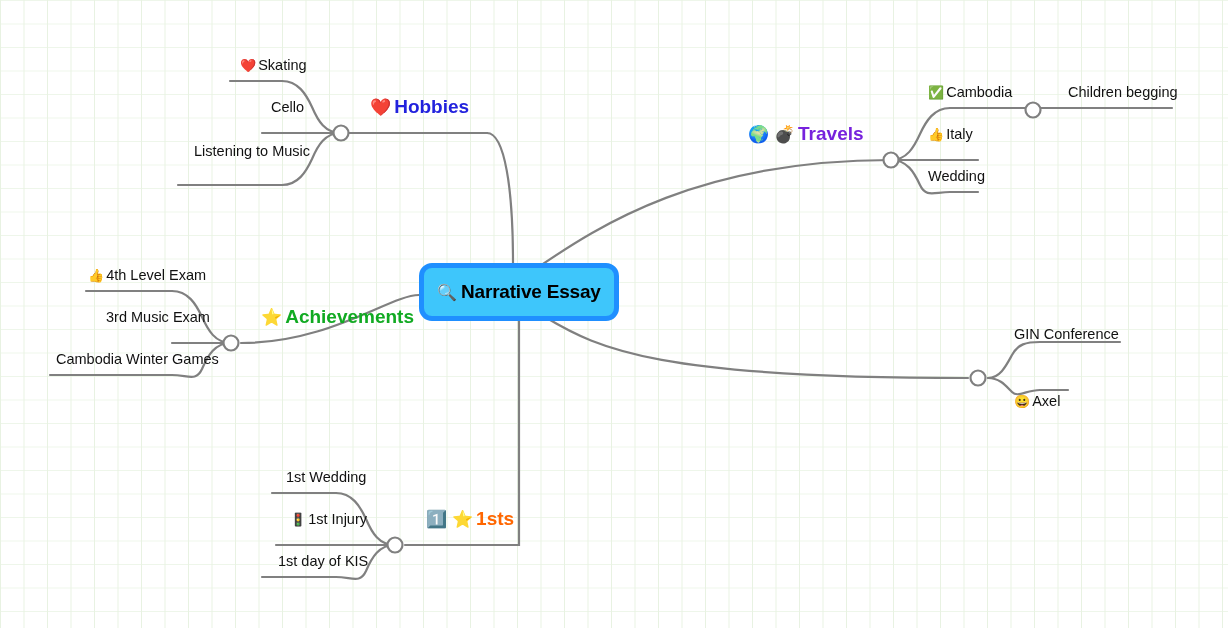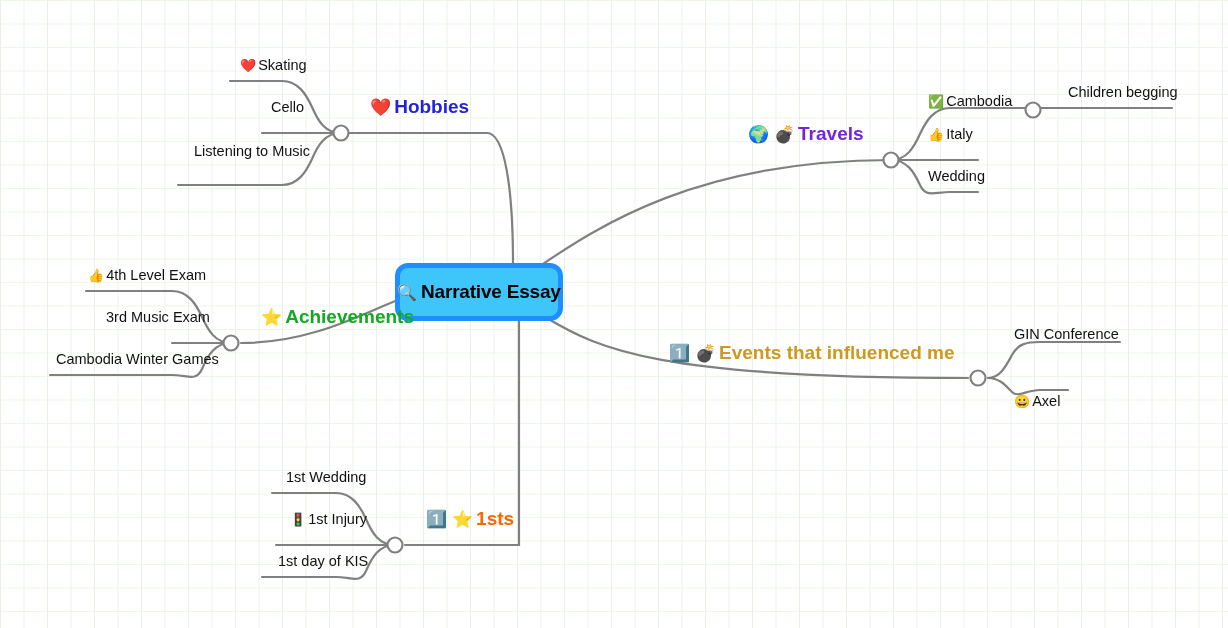--- a/index.html
+++ b/index.html
@@ -47,23 +47,23 @@
     font-size: 19px;
     font-family: Liberation Sans, sans-serif;
   }
   .branch-label .emo {
     font-size: 17px;
     margin-right: 3px;
     font-weight: normal;
   }
   #central-node {
     position: absolute;
-    left: 395px;
+    left: 419px;
     top: 263px;
-    width: 168px;
+    width: 200px;
     height: 58px;
     box-sizing: border-box;
     border: 5px solid #1f8fff;
     border-radius: 13px;
     background: #3ec6fb;
     display: flex;
     align-items: center;
     justify-content: center;
   }
   #central-node .central-text {
@@ -149,39 +149,36 @@
   </div>
 
   <div class="branch-label" style="left:748px; top:124px;">
     <span class="emo">🌍 💣</span><span style="color:#7722dd">Travels</span>
   </div>
 
   <div class="branch-label" style="left:261px; top:307px;">
     <span class="emo">⭐</span><span style="color:#11aa22">Achievements</span>
   </div>
 
-  <div class="branch-label" style="left:669px; top:343px;">
-    <span class="emo">1️⃣ 💣</span><span style="color:#cc9922">Events that influenced me</span>
-  </div>
 
   <div class="branch-label" style="left:426px; top:509px;">
     <span class="emo">1️⃣ ⭐</span><span style="color:#ff6600">1sts</span>
   </div>
 
   <div class="node-label" style="left:240px; top:58px;">
     <span class="emo">❤️</span><span>Skating</span>
   </div>
   <div class="node-label" style="left:271px; top:100px;">
     <span>Cello</span>
   </div>
   <div class="node-label" style="left:194px; top:144px;">
     <span>Listening to Music</span>
   </div>
 
-  <div class="node-label" style="left:928px; top:94px;">
+  <div class="node-label" style="left:928px; top:85px;">
     <span class="emo">✅</span><span>Cambodia</span>
   </div>
   <div class="node-label" style="left:1068px; top:85px;">
     <span>Children begging</span>
   </div>
   <div class="node-label" style="left:928px; top:127px;">
     <span class="emo">👍</span><span>Italy</span>
   </div>
   <div class="node-label" style="left:928px; top:169px;">
     <span>Wedding</span>

